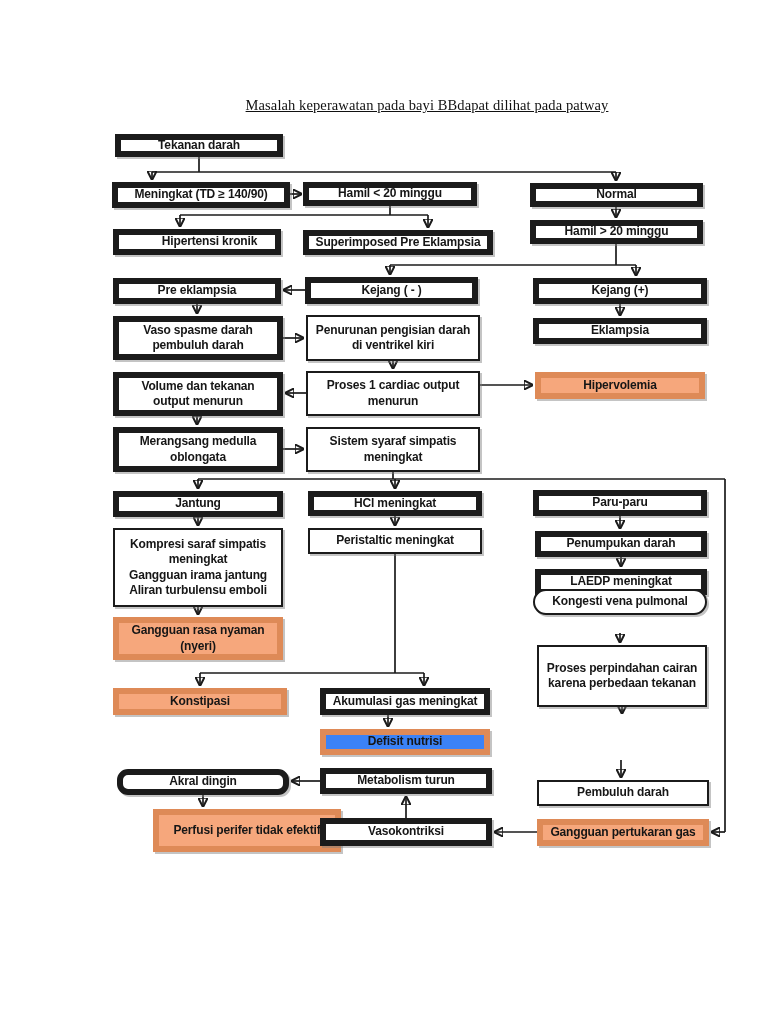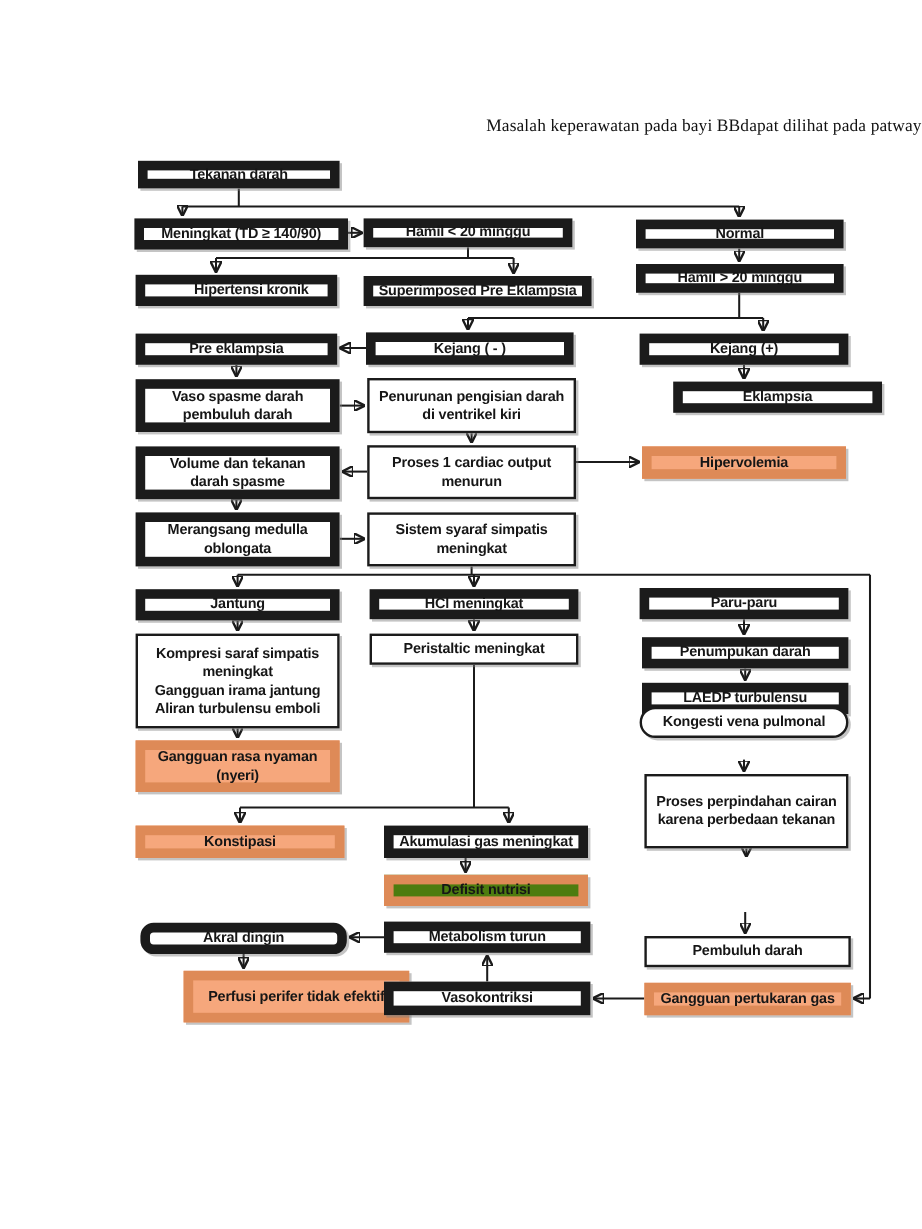--- a/index.html
+++ b/index.html
@@ -2,28 +2,28 @@
 <html><head>
 <meta charset="utf-8">
 <style>
   html,body { margin:0; padding:0; background:#ffffff; }
   .page {
     position:relative; width:768px; height:1024px; background:#ffffff;
     overflow:hidden; font-family:"Liberation Sans", sans-serif;
   }
   .title {
     position:absolute; left:86px; top:97px; width:682px;
-    text-align:right; font-family:"Liberation Serif", serif;
-    font-size:14.5px; color:#111; letter-spacing:0.1px;
+    text-align:center; font-family:"Liberation Serif", serif;
+    font-size:14.5px; color:#111; letter-spacing:0.1px;text-decoration:underline;
   }
   svg.connectors { position:absolute; left:0; top:0; width:768px; height:1024px; }
   svg.connectors path { stroke:#1b1b1b; stroke-width:1.7; fill:none; }
   .node {
     position:absolute; box-sizing:border-box; background:#ffffff;
-    border:8px solid #f97316; display:flex; flex-direction:column;
+    border:6px solid #f97316; display:flex; flex-direction:column;
     align-items:center; justify-content:center; text-align:center;
     font-weight:bold; font-size:12px; line-height:1.28; color:#161616;
     letter-spacing:-0.15px; padding:1px 3px;
     box-shadow:2px 2px 0 rgba(125,125,125,0.45);
   }
   .thick { border-width:2.5px; }
 </style>
 </head>
 <body>
 
@@ -91,43 +91,43 @@
   <div class="node" style="left: 303px; top: 182px; width: 174px; height: 24px; border-color: rgb(27, 27, 27);">Hamil &lt; 20 minggu</div>
   <div class="node" style="left: 530px; top: 183px; width: 173px; height: 24px; border-color: rgb(27, 27, 27);">Normal</div>
   <div class="node" style="left: 113px; top: 229px; width: 168px; height: 26px; border-color: rgb(27, 27, 27); padding-left: 28px;">Hipertensi kronik</div>
   <div class="node" style="left: 303px; top: 230px; width: 190px; height: 25px; border-color: rgb(27, 27, 27);">Superimposed Pre Eklampsia</div>
   <div class="node" style="left: 530px; top: 220px; width: 173px; height: 24px; border-color: rgb(27, 27, 27);">Hamil &gt; 20 minggu</div>
   <div class="node" style="left: 113px; top: 278px; width: 168px; height: 26px; border-color: rgb(27, 27, 27);">Pre eklampsia</div>
   <div class="node" style="left: 305px; top: 277px; width: 173px; height: 27px; border-color: rgb(27, 27, 27);">Kejang ( - )</div>
   <div class="node" style="left: 533px; top: 278px; width: 174px; height: 26px; border-color: rgb(27, 27, 27);">Kejang (+)</div>
   <div class="node" style="left: 113px; top: 316px; width: 170px; height: 44px; border-color: rgb(27, 27, 27);">Vaso spasme darah pembuluh darah</div>
   <div class="node thick" style="left: 306px; top: 315px; width: 174px; height: 46px; border-color: rgb(27, 27, 27);">Penurunan pengisian darah di ventrikel kiri</div>
-  <div class="node" style="left: 533px; top: 318px; width: 174px; height: 26px; border-color: rgb(27, 27, 27); margin-left: 28px;">Eklampsia</div>
-  <div class="node" style="left: 113px; top: 372px; width: 170px; height: 44px; border-color: rgb(27, 27, 27);">Volume dan tekanan darah spasme</div>
+  <div class="node" style="left: 533px; top: 318px; width: 174px; height: 26px; border-color: rgb(27, 27, 27);">Eklampsia</div>
+  <div class="node" style="left: 113px; top: 372px; width: 170px; height: 44px; border-color: rgb(27, 27, 27);">Volume dan tekanan output menurun</div>
   <div class="node thick" style="left: 306px; top: 371px; width: 174px; height: 45px; border-color: rgb(27, 27, 27);">Proses 1 cardiac output menurun</div>
   <div class="node hl" style="left: 535px; top: 372px; width: 170px; height: 27px; border-color: rgb(222, 138, 87); background: rgb(246, 167, 124);">Hipervolemia</div>
   <div class="node" style="left: 113px; top: 427px; width: 170px; height: 45px; border-color: rgb(27, 27, 27);">Merangsang medulla oblongata</div>
   <div class="node thick" style="left: 306px; top: 427px; width: 174px; height: 45px; border-color: rgb(27, 27, 27);">Sistem syaraf simpatis meningkat</div>
   <div class="node" style="left: 113px; top: 491px; width: 170px; height: 26px; border-color: rgb(27, 27, 27);">Jantung</div>
   <div class="node" style="left: 308px; top: 491px; width: 174px; height: 25px; border-color: rgb(27, 27, 27);">HCl meningkat</div>
   <div class="node" style="left: 533px; top: 490px; width: 174px; height: 26px; border-color: rgb(27, 27, 27);">Paru-paru</div>
   <div class="node thick" style="left: 113px; top: 528px; width: 170px; height: 79px; border-color: rgb(27, 27, 27);">
     <div>Kompresi saraf simpatis meningkat</div>
     <div>Gangguan irama jantung</div>
     <div>Aliran turbulensu emboli</div>
   </div>
   <div class="node thick" style="left: 308px; top: 528px; width: 174px; height: 26px; border-color: rgb(27, 27, 27);">Peristaltic meningkat</div>
   <div class="node" style="left: 535px; top: 531px; width: 172px; height: 26px; border-color: rgb(27, 27, 27);">Penumpukan darah</div>
-  <div class="node" style="left: 535px; top: 569px; width: 172px; height: 26px; border-color: rgb(27, 27, 27);">LAEDP turbulensu</div>
+  <div class="node" style="left: 535px; top: 569px; width: 172px; height: 26px; border-color: rgb(27, 27, 27);">LAEDP meningkat</div>
   <div class="node thick" style="left: 533px; top: 589px; width: 174px; height: 26px; border-color: rgb(27, 27, 27); border-radius: 13px;">Kongesti vena pulmonal</div>
   <div class="node hl" style="left: 113px; top: 617px; width: 170px; height: 43px; border-color: rgb(222, 138, 87); background: rgb(246, 167, 124);">Gangguan rasa nyaman (nyeri)</div>
   <div class="node thick" style="left: 537px; top: 645px; width: 170px; height: 62px; border-color: rgb(27, 27, 27);">Proses perpindahan cairan karena perbedaan tekanan</div>
   <div class="node hl" style="left: 113px; top: 688px; width: 174px; height: 27px; border-color: rgb(222, 138, 87); background: rgb(246, 167, 124);">Konstipasi</div>
   <div class="node" style="left: 320px; top: 688px; width: 170px; height: 27px; border-color: rgb(27, 27, 27);">Akumulasi gas meningkat</div>
-  <div class="node hl" style="left: 320px; top: 729px; width: 170px; height: 26px; border-color: rgb(222, 138, 87); background: #4d7c0f;">Defisit nutrisi</div>
+  <div class="node hl" style="left: 320px; top: 729px; width: 170px; height: 26px; border-color: rgb(222, 138, 87); background: #3b82f6;">Defisit nutrisi</div>
   <div class="node" style="left: 117px; top: 769px; width: 172px; height: 26px; border-color: rgb(27, 27, 27); border-radius: 11px;">Akral dingin</div>
   <div class="node" style="left: 320px; top: 768px; width: 172px; height: 26px; border-color: rgb(27, 27, 27);">Metabolism turun</div>
   <div class="node thick" style="left: 537px; top: 780px; width: 172px; height: 26px; border-color: rgb(27, 27, 27);">Pembuluh darah</div>
   <div class="node hl" style="left: 117px; top: 809px; width: 188px; height: 43px; border-color: rgb(222, 138, 87); background: rgb(246, 167, 124); margin-left: 36px;">Perfusi perifer tidak efektif</div>
   <div class="node" style="left: 320px; top: 818px; width: 172px; height: 28px; border-color: rgb(27, 27, 27);">Vasokontriksi</div>
   <div class="node hl" style="left: 537px; top: 819px; width: 172px; height: 27px; border-color: rgb(222, 138, 87); background: rgb(246, 167, 124);">Gangguan pertukaran gas</div>
 
 </div>
 
 </body></html>

